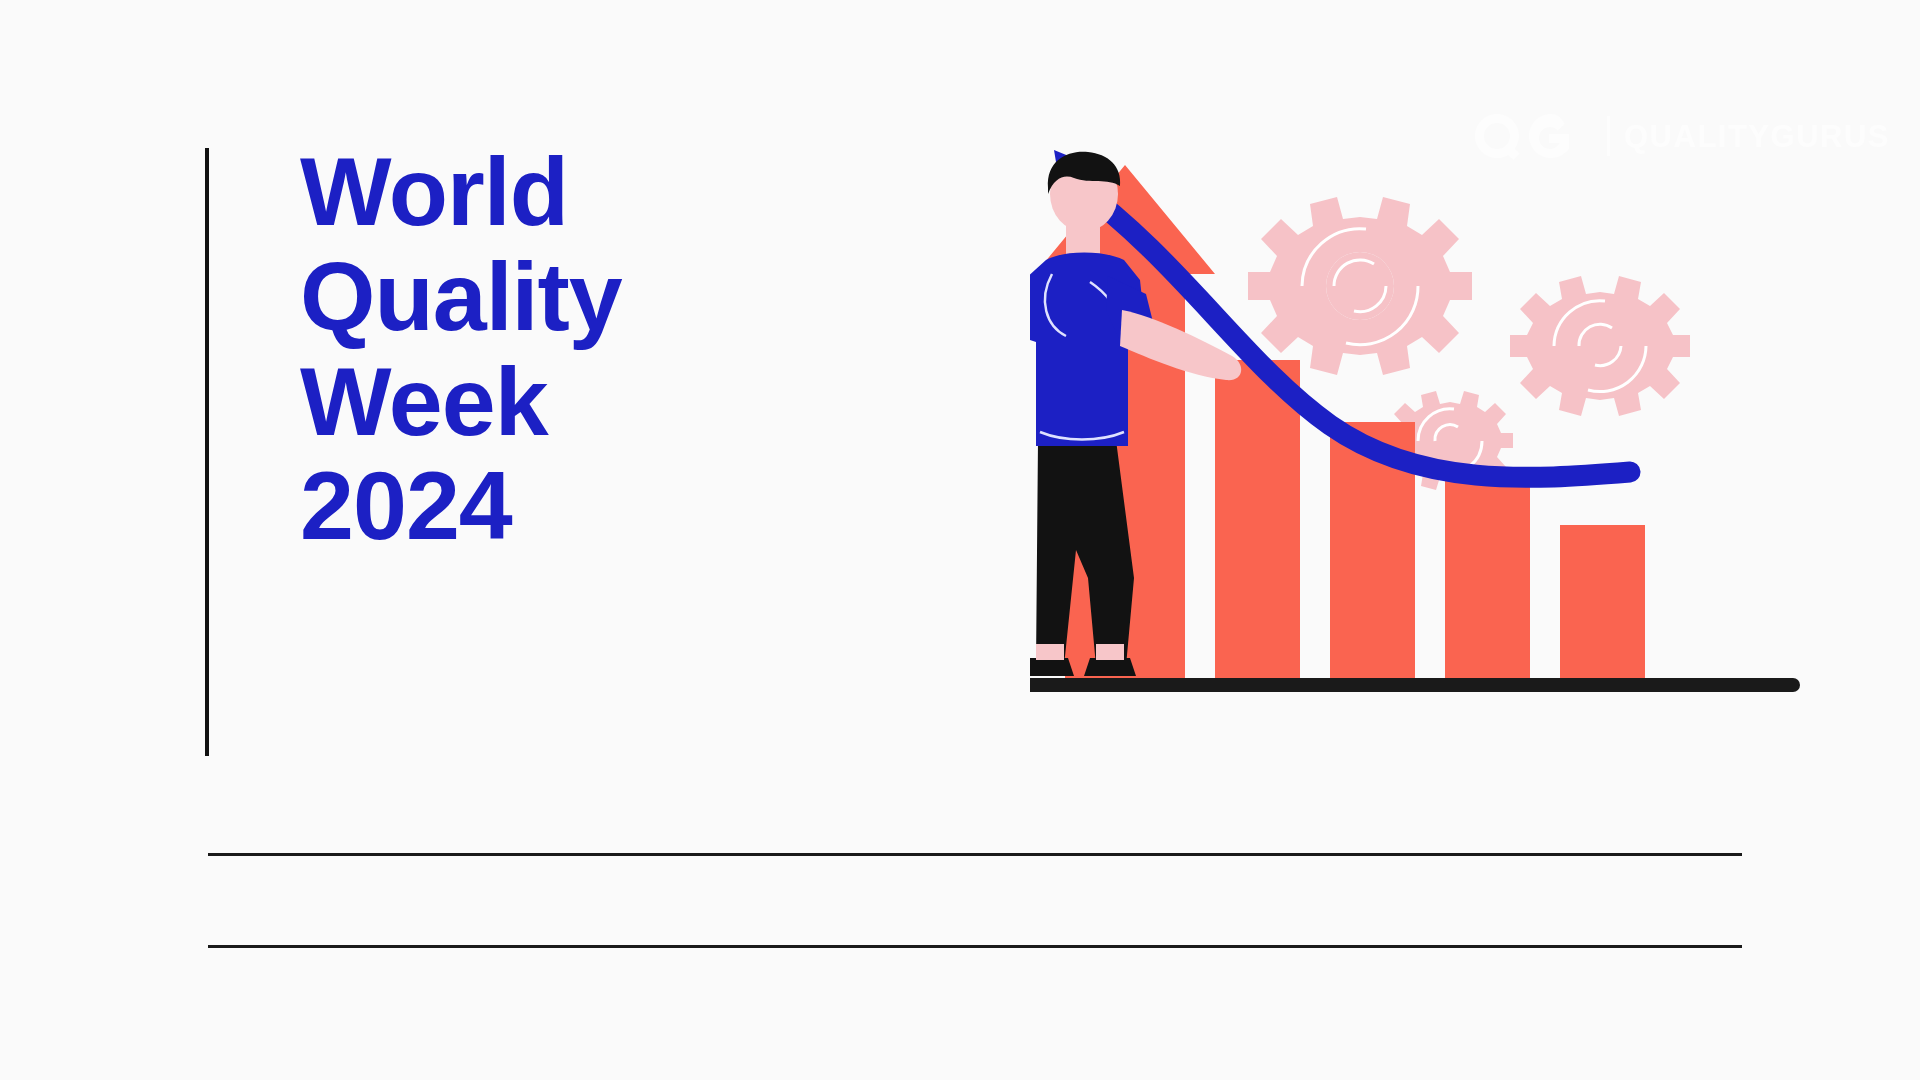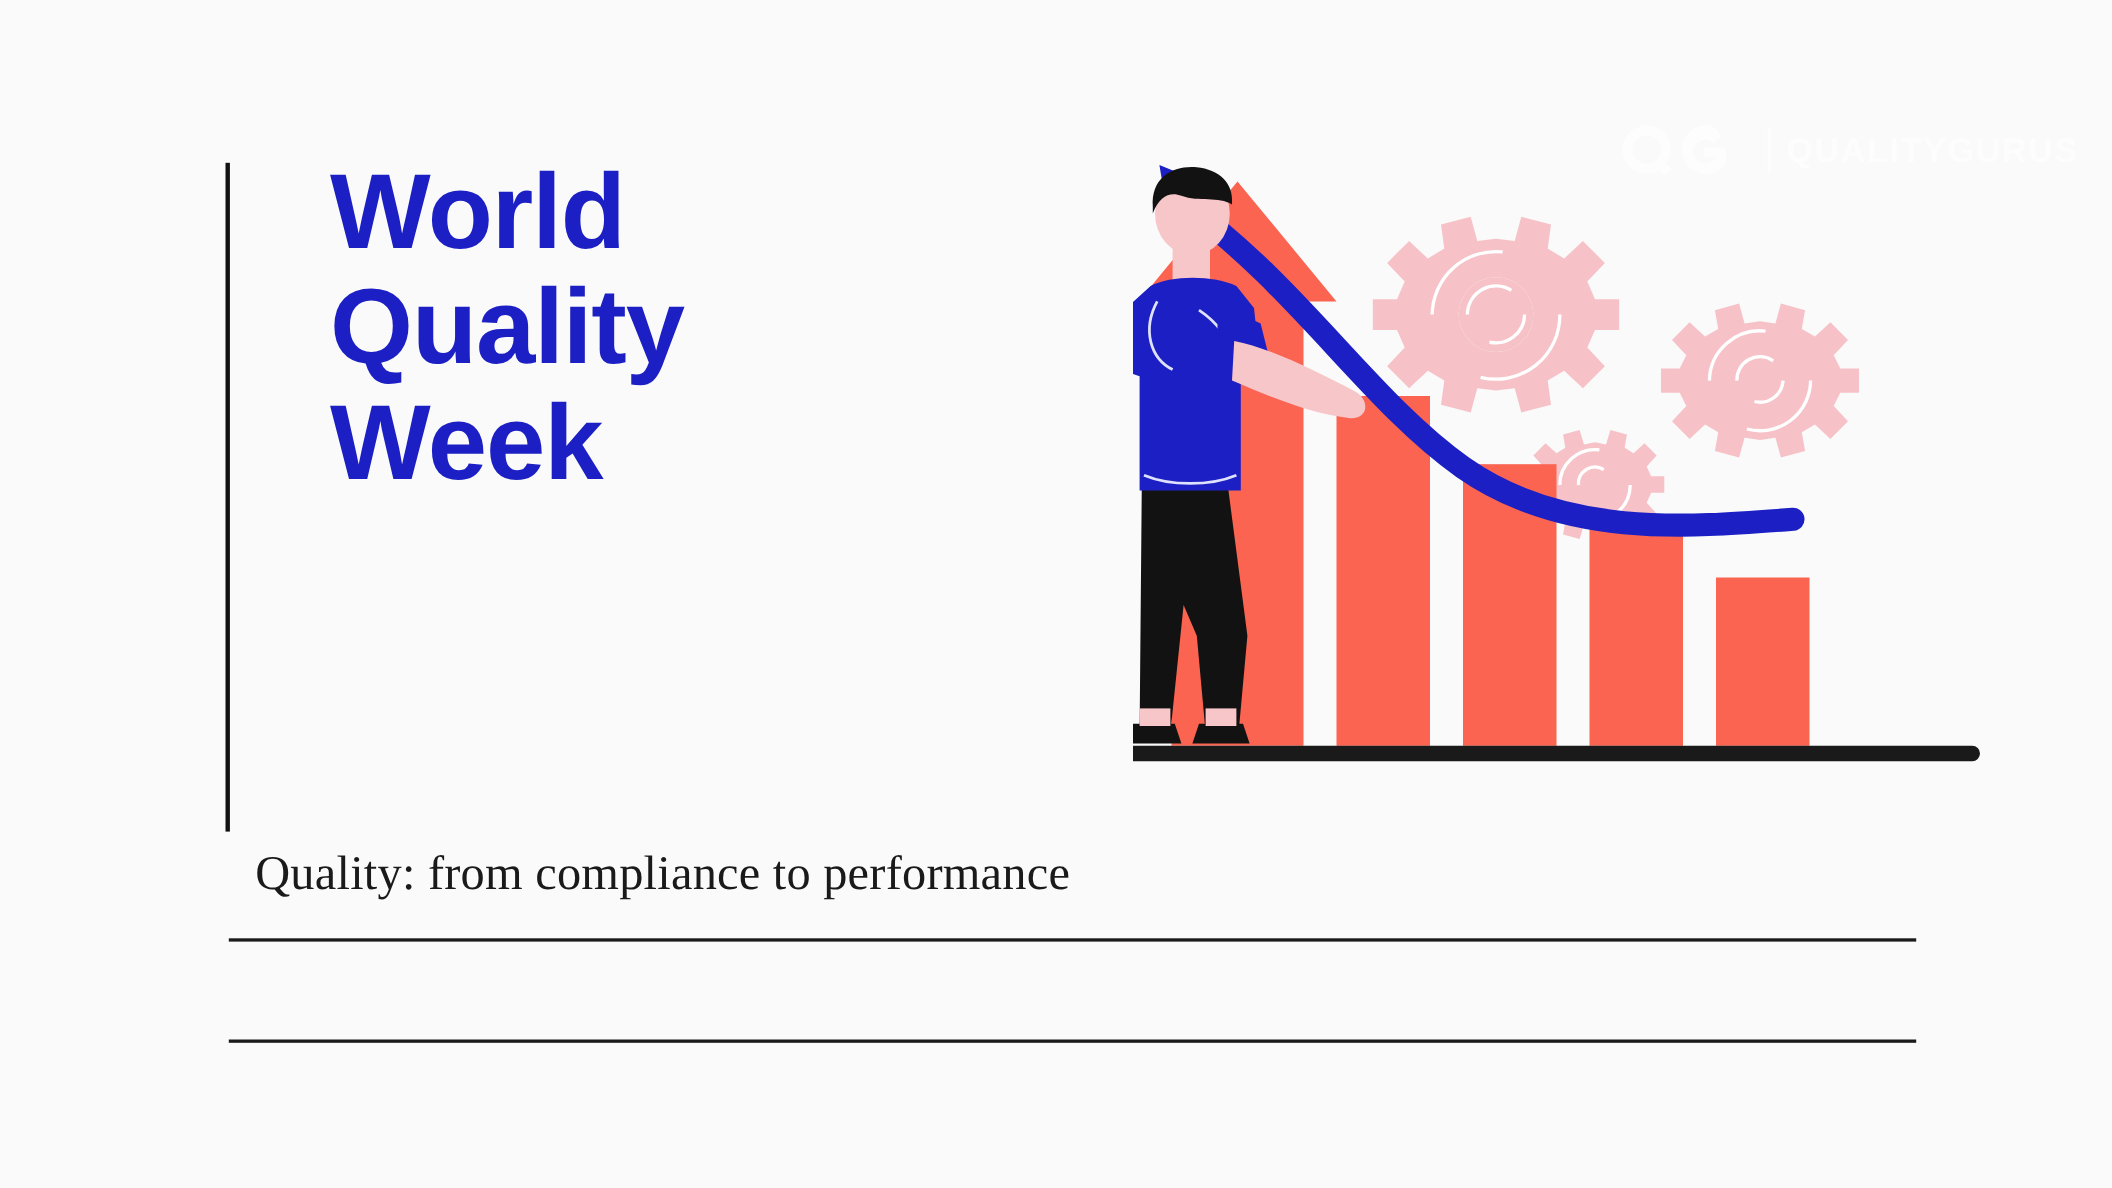--- a/index.html
+++ b/index.html
@@ -120,20 +120,21 @@
     <span class="wm-div"></span>
     <span class="wm-text">QUALITYGURUS</span>
   </div>
 
   <div class="vrule"></div>
 
   <h1 class="title">
     <span class="line">World</span>
     <span class="line">Quality</span>
     <span class="line">Week</span>
+    <span class="line">2024</span>
   </h1>
 
   <div class="illus">
     <svg viewBox="0 0 770 590" aria-hidden="true">
 
       <g fill="#f6c2c7">
 
         <g transform="translate(330,155)">
           <path d="M0,-88 L17,-86 L23,-108 L50,-101 L47,-79 L62,-70 L79,-86 L99,-66 L83,-49 L90,-33 L112,-33 L112,-5 L90,-5 L83,11 L99,28 L79,48 L62,32 L47,41 L50,63 L23,70 L17,48 L0,50 L-17,48 L-23,70 L-50,63 L-47,41 L-62,32 L-79,48 L-99,28 L-83,11 L-90,-5 L-112,-5 L-112,-33 L-90,-33 L-83,-49 L-99,-66 L-79,-86 L-62,-70 L-47,-79 L-50,-101 L-23,-108 L-17,-86 Z"></path>
           <circle cx="0" cy="-19" r="34" fill="#fafafa"></circle>
@@ -200,17 +201,16 @@
 
         <path fill="#1c20c4" d="M78,126 L116,144 L126,184 L92,196 L76,160 Z"></path>
 
         <path fill="#f7c6c9" d="M92,160 C124,166 168,188 202,206 C216,214 214,232 196,230 C160,226 118,208 90,196 Z"></path>
       </g>
 
       <rect x="-20" y="528" width="790" height="14" rx="7" fill="#1a1a1a"></rect>
     </svg>
   </div>
 
-  <div class="tagline">Quality: from compliance to performance</div>
   <div class="hr1"></div>
   <div class="hr2"></div>
 
 </div>
 
 </body></html>

